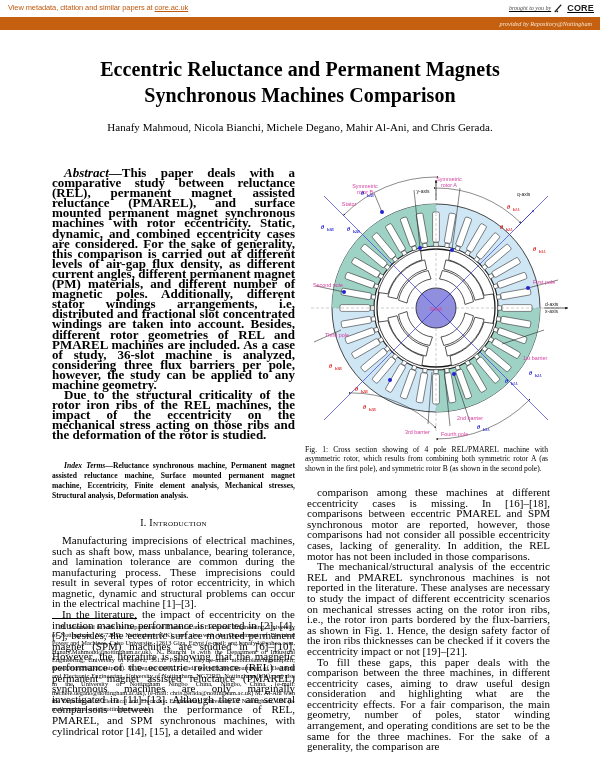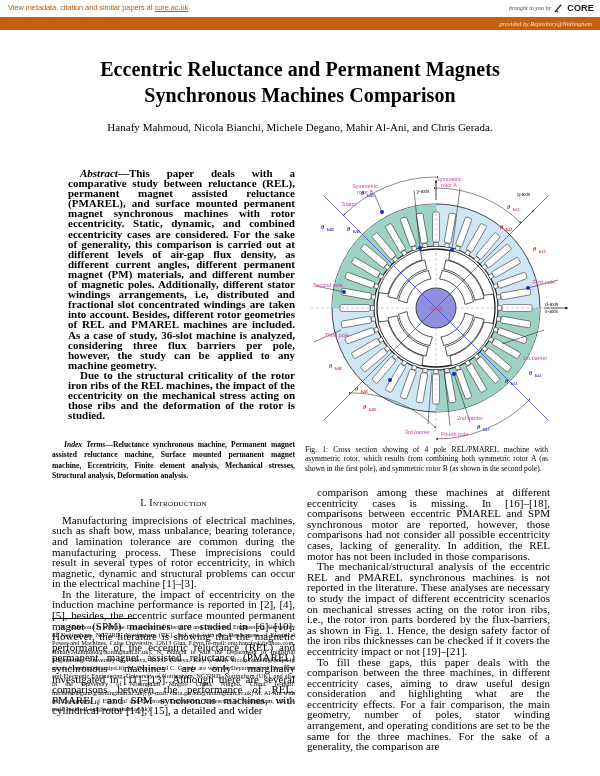--- a/index.html
+++ b/index.html
@@ -37,20 +37,21 @@
     color: #c05a10;
     text-decoration: underline;
   }
   #core-brand {
     position: absolute;
     right: 6px; top: 3px;
     display: flex;
     align-items: center;
     gap: 3px;
     white-space: nowrap;
+    text-decoration: underline;
   }
   #core-brought {
     font-family: "Liberation Serif", serif;
     font-style: italic;
     font-size: 6px;
     color: #4a4a4a;
   }
   #core-logo-mark {
     position: relative;
     width: 10px; height: 10px;
@@ -109,25 +110,25 @@
     height: 594px;
   }
   #col-right {
     position: absolute;
     left: 307px; top: 168px;
     width: 243px;
     height: 594px;
   }
 
   .abstract-para {
-    font-size: 11px;
+    font-size: 13px;
     line-height: 10.1px;
     text-align: justify;
     font-weight: bold;
-    margin: 0 0 0 16px;
+    margin: 0 0 0 0;
     text-indent: 12px;
     hyphens: auto;
   }
   .abstract-para.second { text-indent: 12px; margin-top: 0; }
   .lead-italic { font-style: italic; font-weight: bold; }
 
   .indexterms {
     font-size: 7.6px;
     line-height: 10.1px;
     text-align: justify;

